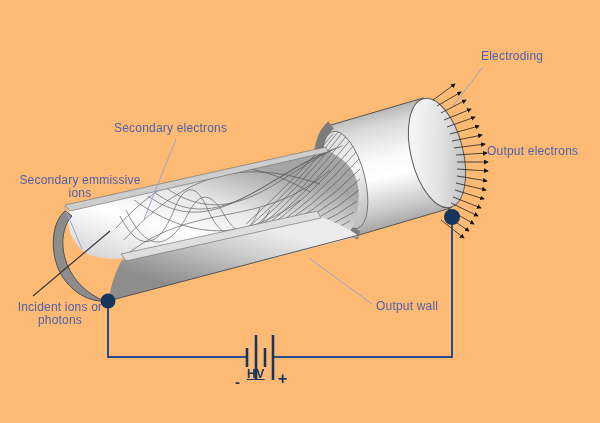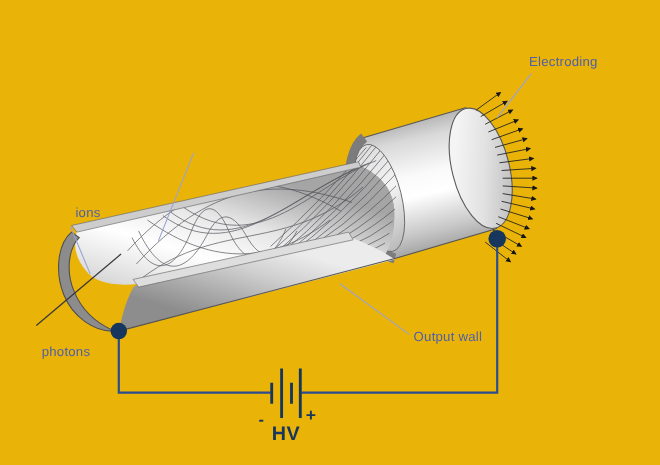--- a/index.html
+++ b/index.html
@@ -1,28 +1,28 @@
 <!DOCTYPE html>
 <html><head>
 <meta charset="utf-8">
 <style>
   html,body{margin:0;padding:0;background:#fff;}
   .stage{
-    position:relative;width:600px;height:423px;background:#eab308;overflow:hidden;
+    position:relative;width:600px;height:423px;background:#fdba74;overflow:hidden;
     font-family:"Liberation Sans",sans-serif;
   }
   .stage svg{position:absolute;left:0;top:0;}
   .lbl{
     position:absolute;font-size:12px;line-height:13px;color:#4f5fa8;
     letter-spacing:.2px;white-space:nowrap;
   }
   .lbl.center{text-align:center;white-space:normal;}
   .navy{color:#17365d;font-weight:bold;}
   .minus-sign{position:absolute;left:235px;top:375px;font-size:15px;}
-  .hv-label{position:absolute;left:247px;top:388px;font-size:18px;letter-spacing:.5px;}
+  .hv-label{position:absolute;left:247px;top:368px;font-size:12px;letter-spacing:.5px;text-decoration:underline;}
   .plus-sign{position:absolute;left:278px;top:372px;font-size:16px;}
 </style>
 </head>
 <body>
 
 <div class="stage">
 
 <svg width="600" height="423" viewBox="0 0 600 423">
   <defs>
     <linearGradient id="gradBody" gradientUnits="userSpaceOnUse" x1="362" y1="100" x2="396" y2="242">
@@ -154,29 +154,31 @@
     <line x1="265" y1="348" x2="265" y2="367"></line>
     <line x1="273" y1="335" x2="273" y2="380"></line>
   </g>
 
   <circle cx="108" cy="301" r="7.5" fill="#17365d"></circle>
   <circle cx="452" cy="217" r="8" fill="#17365d"></circle>
 </svg>
 
 <div class="lbl" style="left:481px;top:50px">Electroding</div>
 
+<div class="lbl" style="left:487px;top:145px">Output electrons</div>
 
+<div class="lbl" style="left:114px;top:122px">Secondary electrons</div>
 
 <div class="lbl center" style="left:14px;top:174px;width:132px">
-  <br>
+  <span>Secondary emmissive</span><br>
   <span>ions</span>
 </div>
 
 <div class="lbl center" style="left:8px;top:301px;width:104px">
-  <br>
+  <span>Incident ions or</span><br>
   <span>photons</span>
 </div>
 
 <div class="lbl" style="left:376px;top:300px">Output wall</div>
 
 <div class="lbl navy minus-sign">-</div>
 <div class="lbl navy hv-label">HV</div>
 <div class="lbl navy plus-sign">+</div>
 
 </div>

